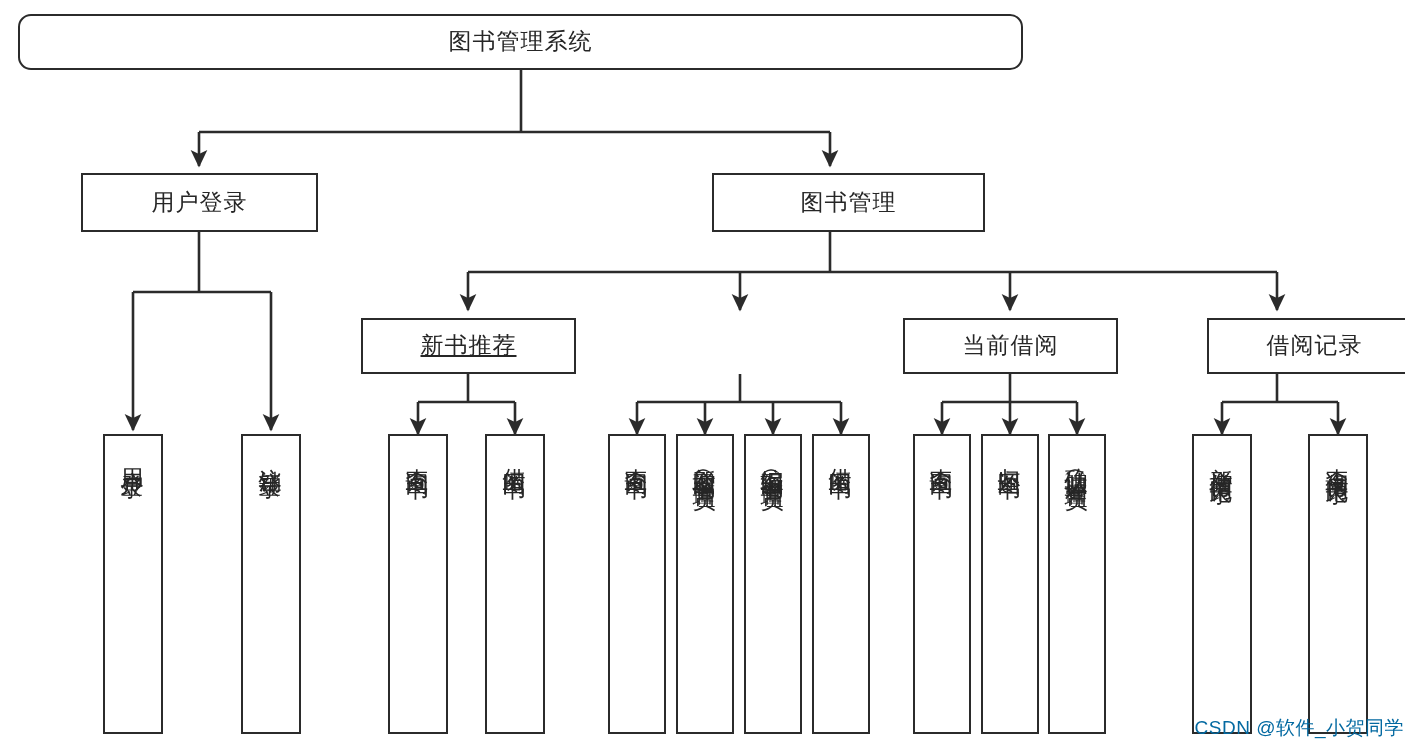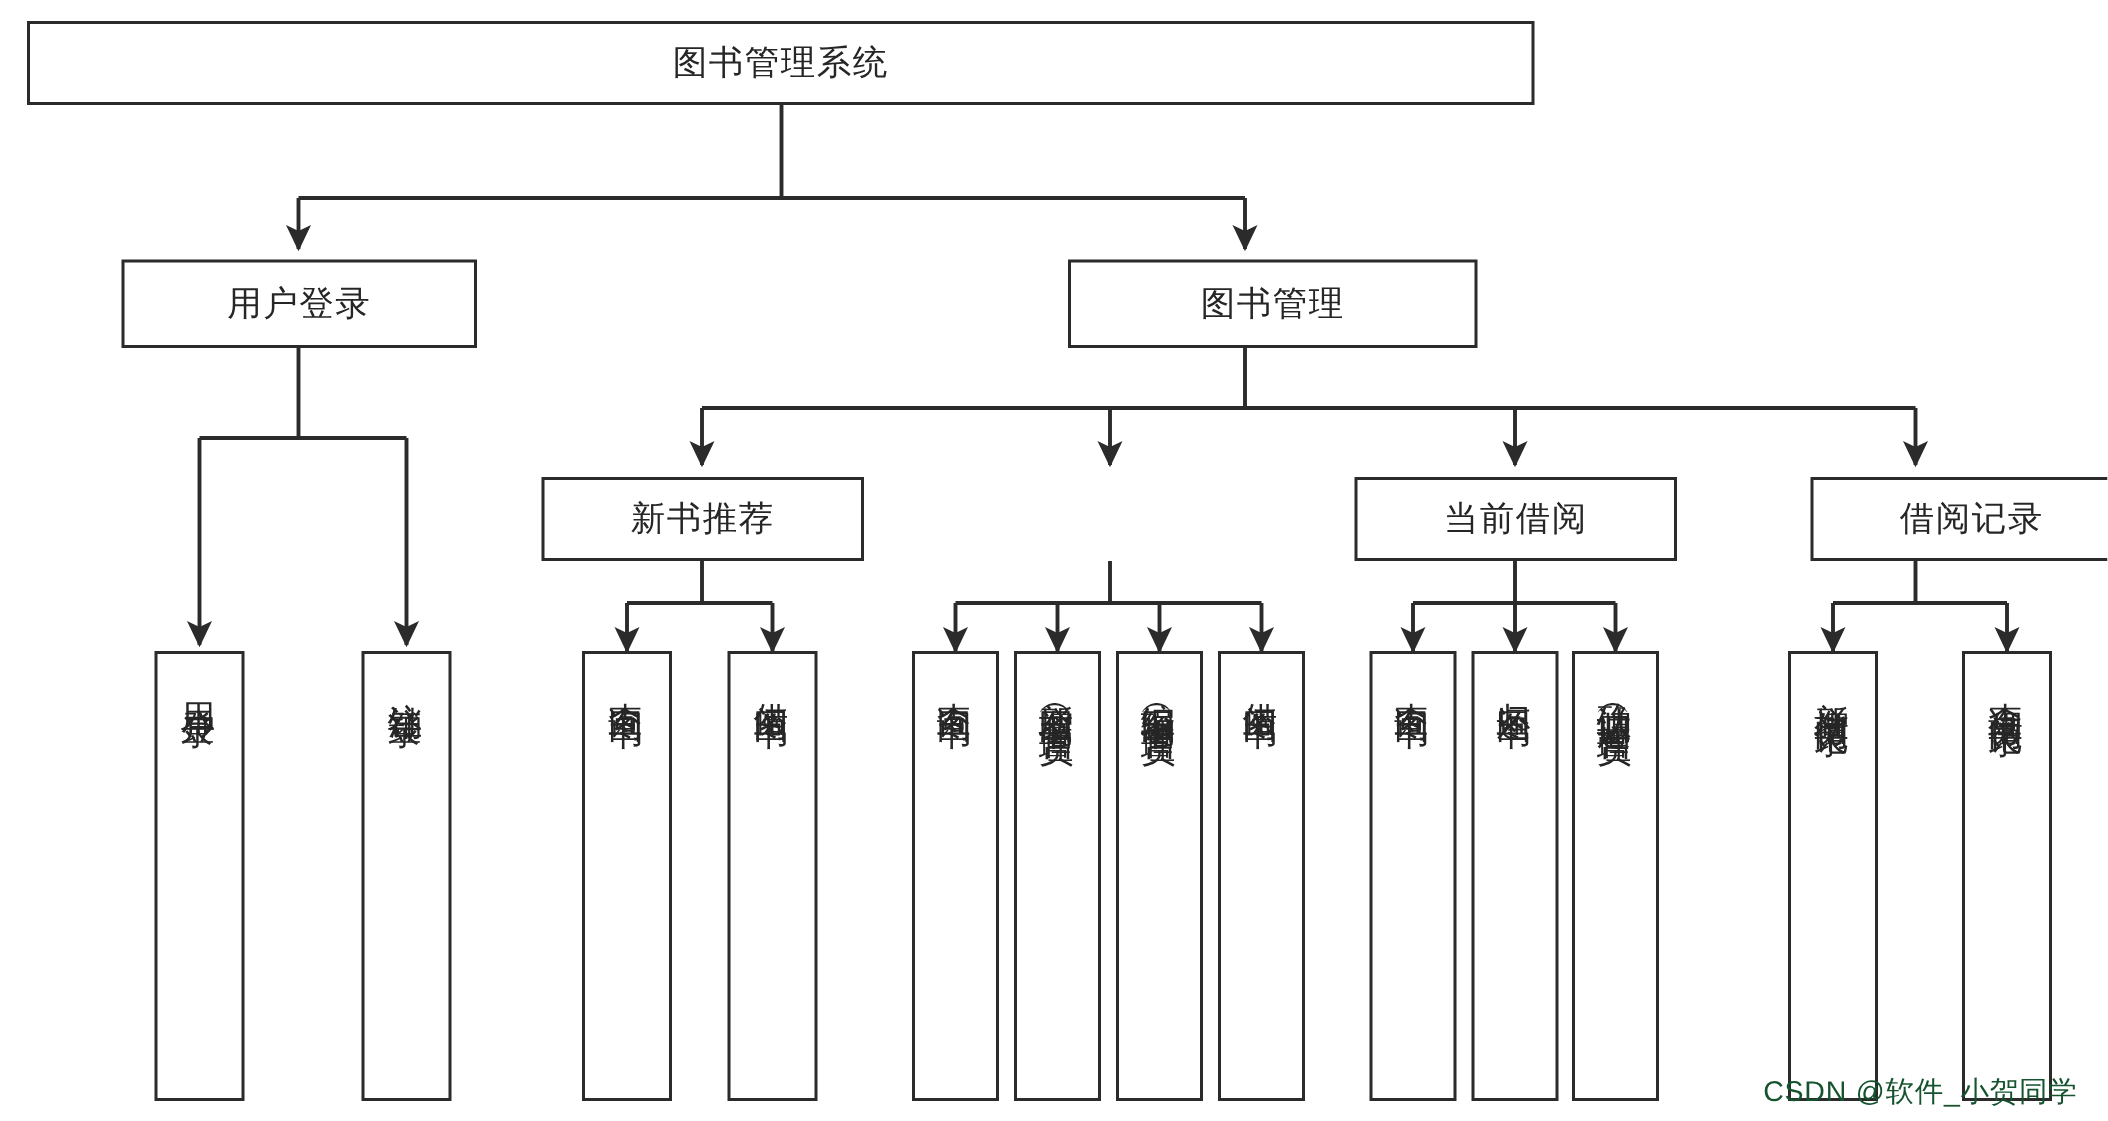--- a/index.html
+++ b/index.html
@@ -50,24 +50,24 @@
     justify-content: flex-start;
     align-items: center;
   }
   .node.vertical .node-label {
     writing-mode: vertical-rl;
     text-orientation: upright;
     white-space: nowrap;
   }
   #watermark {
     position: absolute;
-    right: 20px;
+    right: 1px;
     bottom: 6px;
     font-size: 19px;
-    color: #14532d;
+    color: #0369a1;
     letter-spacing: 0.5px;
     white-space: nowrap;
   }
 </style>
 </head>
 <body>
 
 <div id="diagram-root">
 
   <svg id="edge-layer" viewBox="0 0 1405 747" width="1405" height="747" xmlns="http://www.w3.org/2000/svg">
@@ -113,33 +113,33 @@
       <path d="M 1010 402 L 1010 434" marker-end="url(#arrow)"></path>
       <path d="M 1077 402 L 1077 434" marker-end="url(#arrow)"></path>
 
       <path d="M 1277 374 L 1277 402"></path>
       <path d="M 1222 402 L 1338 402"></path>
       <path d="M 1222 402 L 1222 434" marker-end="url(#arrow)"></path>
       <path d="M 1338 402 L 1338 434" marker-end="url(#arrow)"></path>
     </g>
   </svg>
 
-  <div class="node horizontal" style="left:18px; top:14px; width:1005px; height:56px;">
+  <div class="node horizontal" style="left:18px; top:14px; width:1005px; height:56px;border-radius:13px;">
     <span class="node-label">图书管理系统</span>
   </div>
 
   <div class="node horizontal" style="left:81px; top:173px; width:237px; height:59px;">
     <span class="node-label">用户登录</span>
   </div>
 
   <div class="node horizontal" style="left:712px; top:173px; width:273px; height:59px;">
     <span class="node-label">图书管理</span>
   </div>
 
-  <div class="node horizontal" style="left:361px; top:318px; width:215px; height:56px;">
+  <div class="node horizontal" style="left:361px; top:318px; width:215px; height:56px;text-decoration:underline;">
     <span class="node-label">新书推荐</span>
   </div>
 
 
   <div class="node horizontal" style="left:903px; top:318px; width:215px; height:56px;">
     <span class="node-label">当前借阅</span>
   </div>
 
   <div class="node horizontal" style="left:1207px; top:318px; width:215px; height:56px;">
     <span class="node-label">借阅记录</span>

